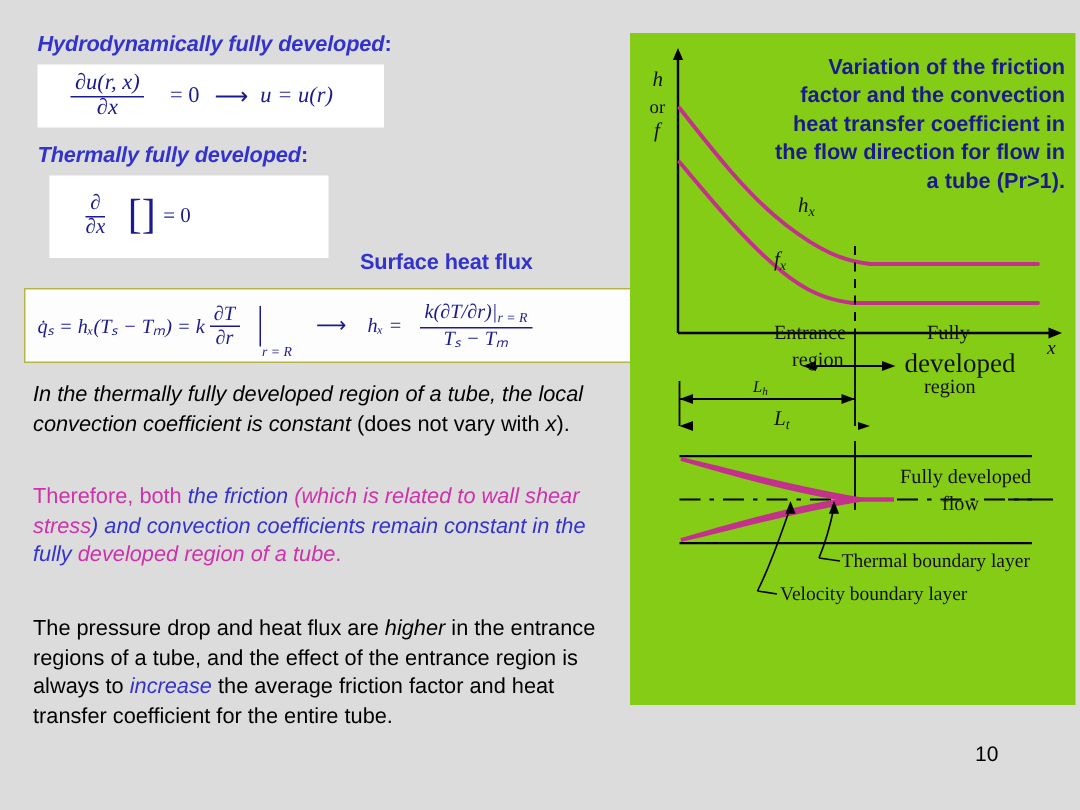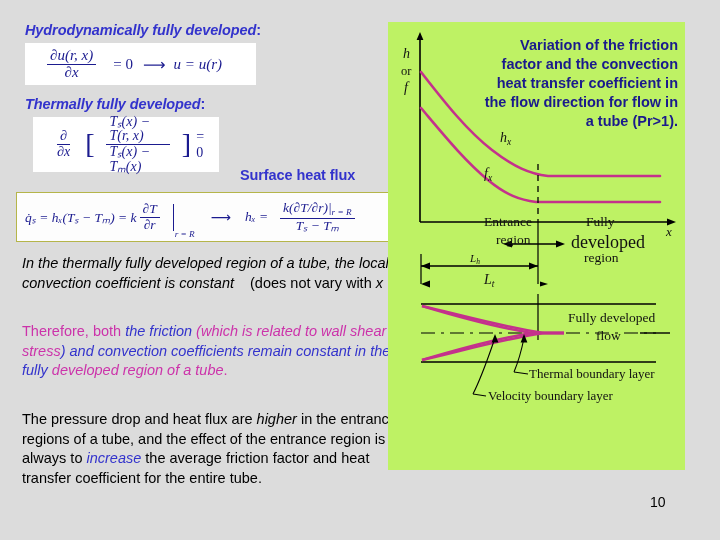--- a/index.html
+++ b/index.html
@@ -48,28 +48,28 @@
 
   .body-text{
     position:absolute;
     font-size:14.5px;
     line-height:19.5px;
     color:#000000;
     width:392px;
   }
   .body-text.i{font-style:italic;}
   .it{font-style:italic;}
-  .nrm{font-style:normal;padding-left:12px;}
+  .nrm{font-style:normal;}
   .mag{color:#cc33aa;}
   .blu{color:#3333cc;}
 
   
   .panel{
-    position:absolute;left:388px;top:22px;width:297px;height:448px;
-    background:#bef264;
+    position:absolute;left:420px;top:22px;width:297px;height:448px;
+    background:#84cc16;
   }
   .caption{
     position:absolute;left:90px;top:14px;width:200px;
     text-align:right;
     color:#1a1a8c;
     font-weight:bold;
     font-size:14.5px;line-height:19px;
   }
   .fig{position:absolute;left:0;top:0;width:297px;height:448px;}
   .figlabel{
@@ -111,24 +111,20 @@
     <div class="heading" style="left:25px;top:96px;">
       <span>Thermally fully developed</span><span class="plain">:</span>
     </div>
 
     <div class="eqbox" style="left:33px;top:117px;width:186px;height:55px;padding:0 9px;font-size:14px;">
       <span class="frac">
         <span class="num mi">∂</span>
         <span class="den mi">∂x</span>
       </span>
       <span class="bigbr">[</span>
-      <span class="frac">
-        <span class="num mi">Tₛ(x) − T(r, x)</span>
-        <span class="den mi">Tₛ(x) − Tₘ(x)</span>
-      </span>
       <span class="bigbr">]</span>
       <span style="margin-left:5px;">= 0</span>
     </div>
 
     <div class="heading" style="left:240px;top:167px;font-style:normal;">
       <span>Surface heat flux</span>
     </div>
 
     <div class="eqbox bordered" style="left:16px;top:192px;width:433px;height:50px;padding:0 8px;font-size:13.5px;">
       <span class="mi">q̇ₛ = hₓ(Tₛ − Tₘ) = k</span>

